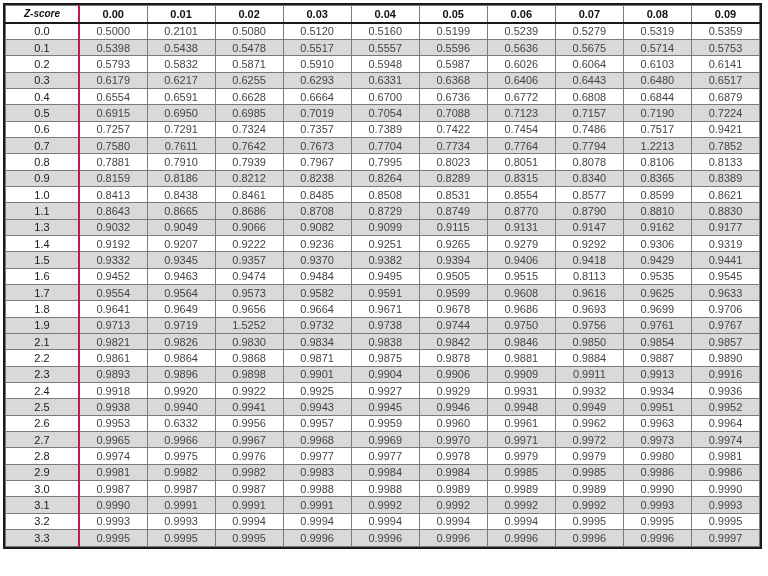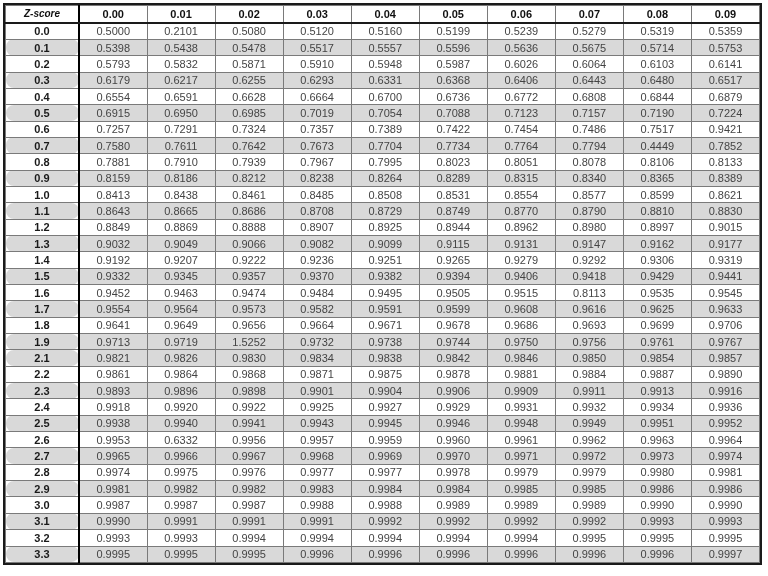--- a/index.html
+++ b/index.html
@@ -44,27 +44,26 @@
       background: #ffffff;
       border-bottom: 2px solid #1a1a1a;
     }
     table.ztable thead th.zhead {
       font-style: italic;
       font-size: 10px;
     }
     table.ztable th.zcol,
     table.ztable td.zcol {
       width: 72px;
-      border-right: 2px solid #000000;
+      border-right: 2px solid #be185d;
       text-align: center;
     }
     table.ztable tbody td.zcol {
-      font-weight: bold;
+      font-weight: normal;
       color: #1a1a1a;
-      border-radius: 8px;
     }
     table.ztable tbody td.val {
       color: #444444;
     }
     table.ztable tbody tr.odd td {
       background: #d9d9d9;
     }
     table.ztable tbody tr.even td {
       background: #ffffff;
     }
@@ -184,21 +183,21 @@
         <tr class="odd">
           <td class="zcol">0.7</td>
           <td class="val">0.7580</td>
           <td class="val">0.7611</td>
           <td class="val">0.7642</td>
           <td class="val">0.7673</td>
           <td class="val">0.7704</td>
           <td class="val">0.7734</td>
           <td class="val">0.7764</td>
           <td class="val">0.7794</td>
-          <td class="val">0.4449</td>
+          <td class="val">1.2213</td>
           <td class="val">0.7852</td>
         </tr>
         <tr class="even">
           <td class="zcol">0.8</td>
           <td class="val">0.7881</td>
           <td class="val">0.7910</td>
           <td class="val">0.7939</td>
           <td class="val">0.7967</td>
           <td class="val">0.7995</td>
           <td class="val">0.8023</td>
@@ -239,33 +238,20 @@
           <td class="val">0.8665</td>
           <td class="val">0.8686</td>
           <td class="val">0.8708</td>
           <td class="val">0.8729</td>
           <td class="val">0.8749</td>
           <td class="val">0.8770</td>
           <td class="val">0.8790</td>
           <td class="val">0.8810</td>
           <td class="val">0.8830</td>
         </tr>
-        <tr class="even">
-          <td class="zcol">1.2</td>
-          <td class="val">0.8849</td>
-          <td class="val">0.8869</td>
-          <td class="val">0.8888</td>
-          <td class="val">0.8907</td>
-          <td class="val">0.8925</td>
-          <td class="val">0.8944</td>
-          <td class="val">0.8962</td>
-          <td class="val">0.8980</td>
-          <td class="val">0.8997</td>
-          <td class="val">0.9015</td>
-        </tr>
         <tr class="odd">
           <td class="zcol">1.3</td>
           <td class="val">0.9032</td>
           <td class="val">0.9049</td>
           <td class="val">0.9066</td>
           <td class="val">0.9082</td>
           <td class="val">0.9099</td>
           <td class="val">0.9115</td>
           <td class="val">0.9131</td>
           <td class="val">0.9147</td>

